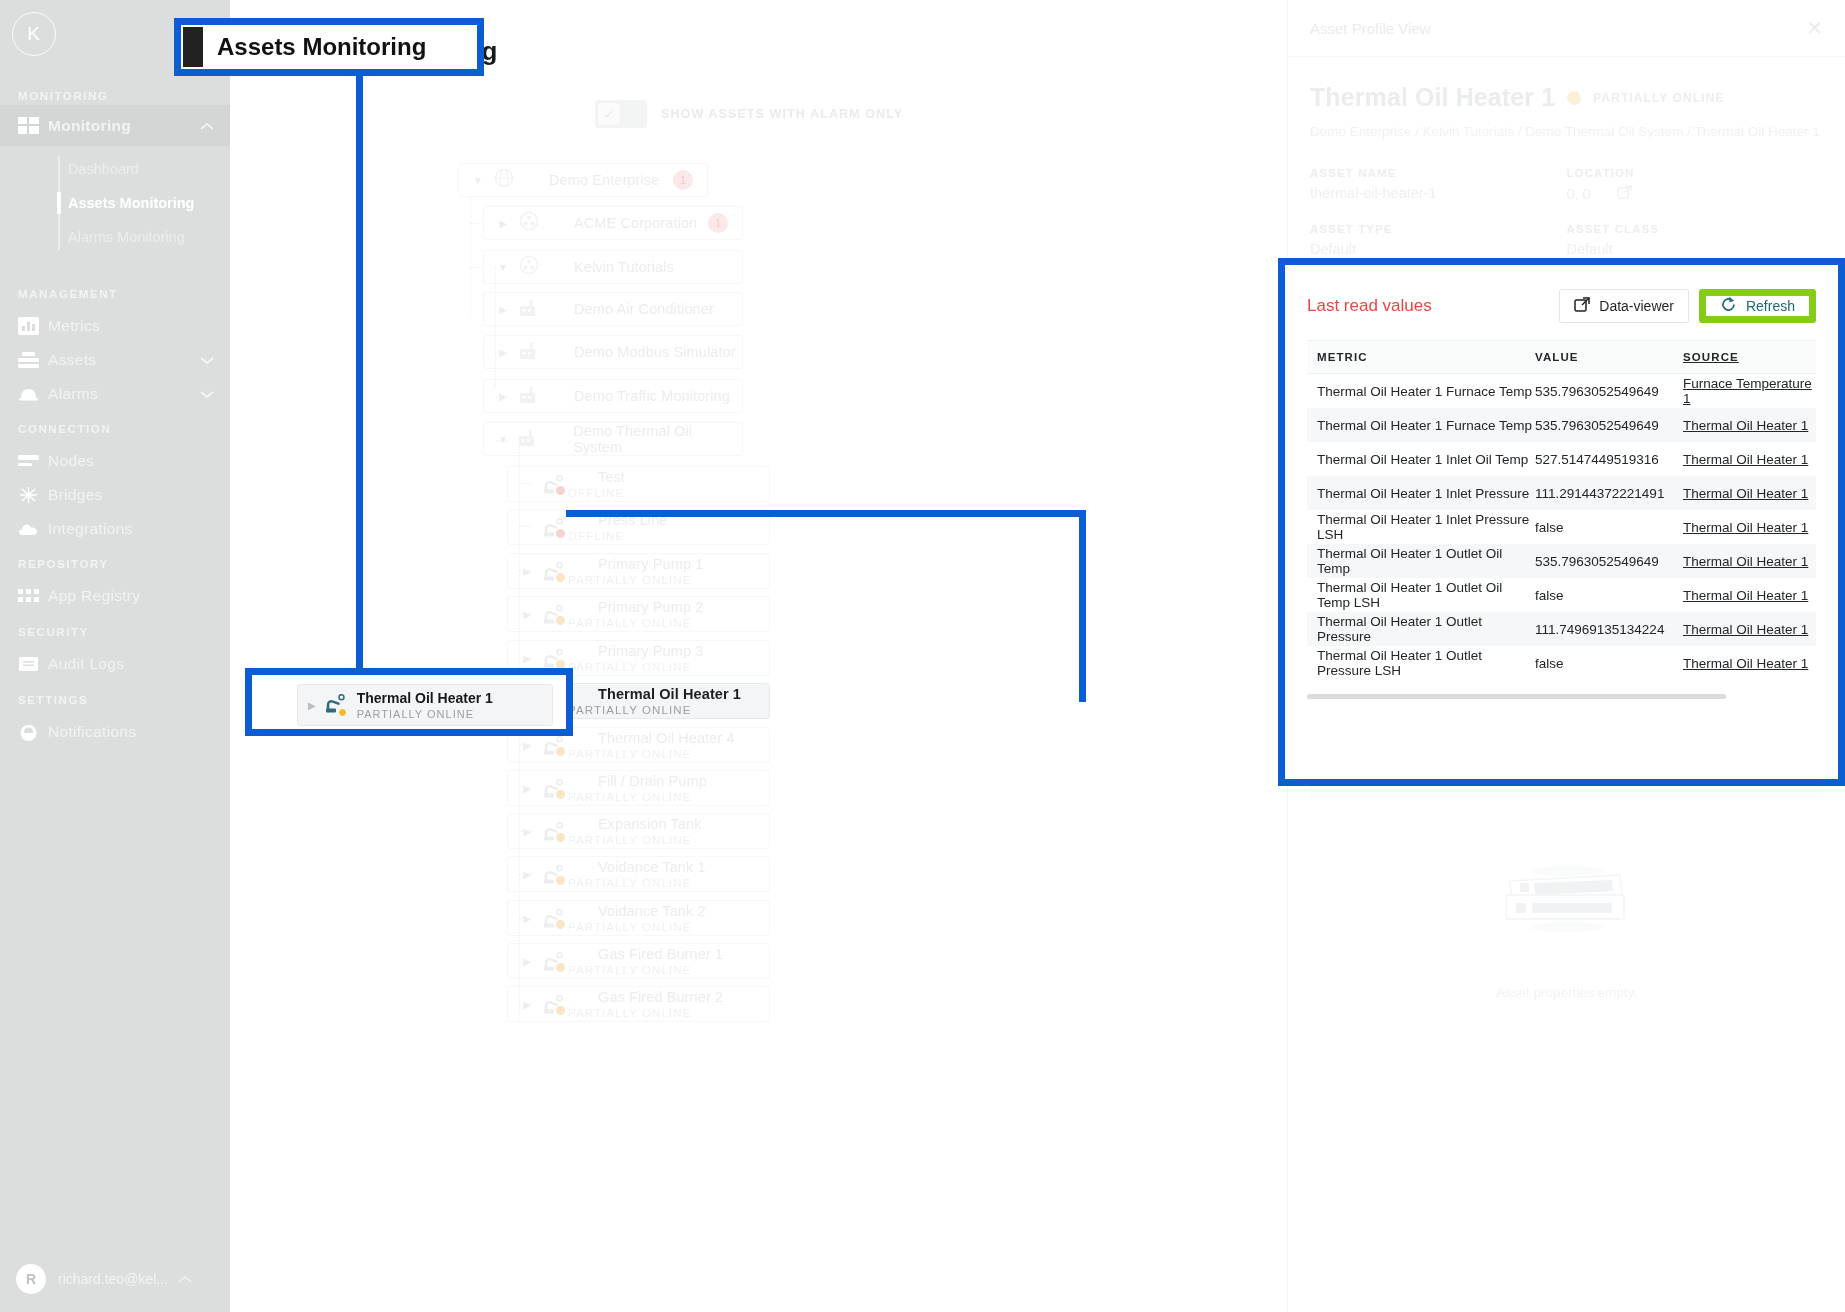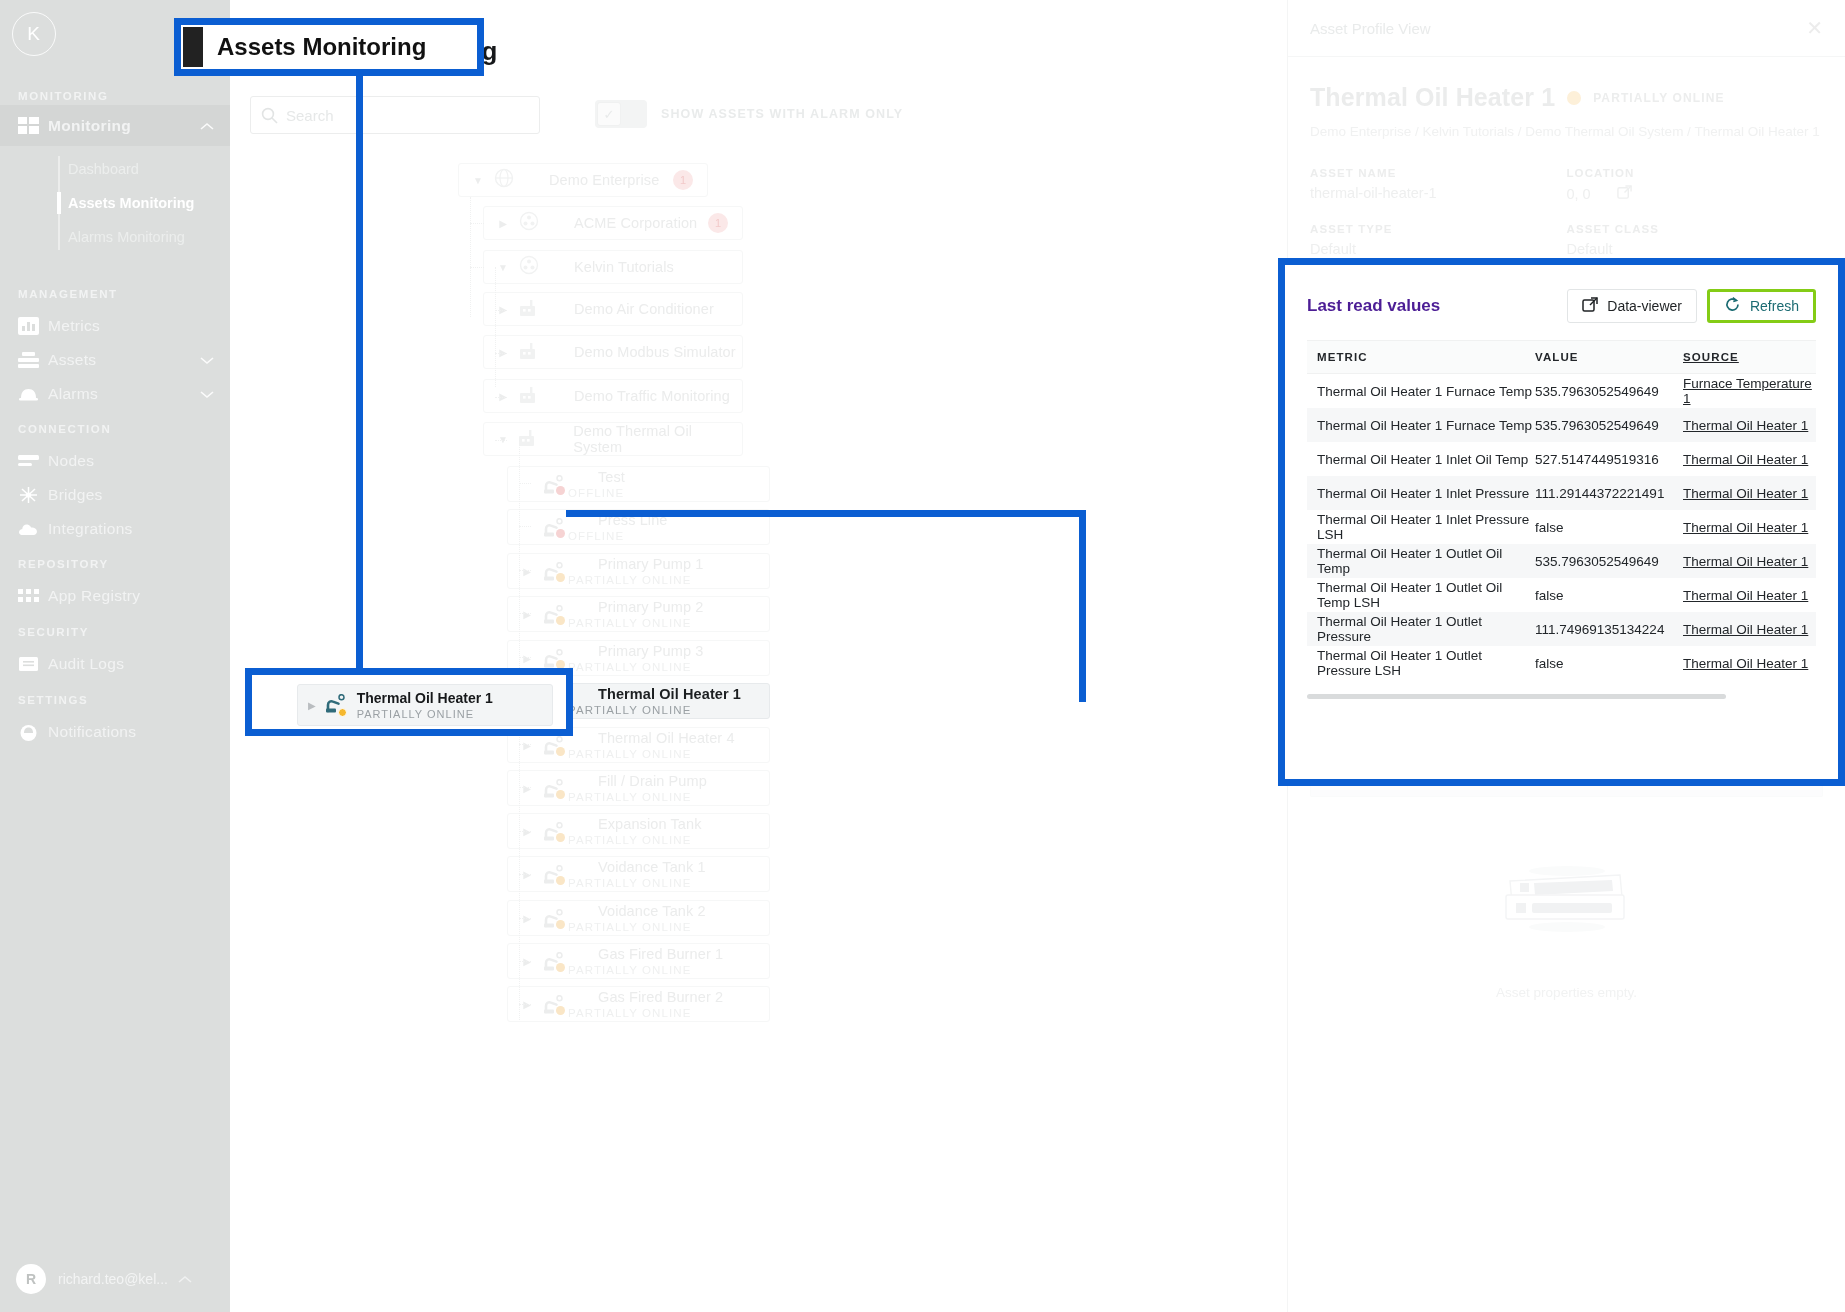--- a/index.html
+++ b/index.html
@@ -173,28 +173,28 @@
   .rp-crumbs { margin-top: 12px; font-size: 13.5px; color: #f0f1f1; }
 
   .rp-grid { margin-top: 28px; display: grid; grid-template-columns: 1fr 1fr; row-gap: 20px; }
   .rp-lbl { font-size: 11.5px; letter-spacing: 1.1px; font-weight: 700; color: #eceded; }
   .rp-val { font-size: 14.5px; color: #eeefef; margin-top: 6px; display: flex; align-items: center; gap: 26px; }
 
   .lrv-head {
     display: flex; align-items: center; justify-content: space-between;
     margin-top: 24px;
   }
-  .lrv-title { font-size: 17px; font-weight: 700; color: #4c1d95; }
+  .lrv-title { font-size: 17px; font-weight: 400; color: #ef4444; }
   .lrv-btns { display: flex; gap: 10px; }
   .btn {
     height: 34px; padding: 0 14px; border-radius: 3px; display: flex; align-items: center;
     gap: 9px; font-size: 14px; background: #fff;
   }
   .btn.outline-grey { border: 1px solid #e2e5e6; color: #1f2224; }
-  .btn.outline-teal { border: 3px solid #84cc16; color: #1b6b72; justify-content: space-between; }
+  .btn.outline-teal { border: 7px solid #84cc16; color: #1b6b72; justify-content: space-between; }
 
   .lrv-table { margin-top: 17px; border-top: 1px solid #f0f1f1; }
   .lrv-th {
     display: flex; background: #fafbfb; height: 33px; align-items: center;
     font-size: 11.5px; letter-spacing: 1.1px; font-weight: 700; color: #23262a;
     border-bottom: 1px solid #f0f1f1;
   }
   .lrv-tr {
     display: flex; height: 34px; align-items: center; font-size: 13.5px; color: #22262a;
   }
@@ -391,29 +391,20 @@
   </div>
 
   <div class="main">
 
     <div class="page-title">
       <span class="title-bar"></span>
       <span>Assets Monitoring</span>
     </div>
 
     <div class="toolbar">
-      <div class="search-box">
-        <span class="s-ico">
-          <svg width="17" height="17" viewBox="0 0 17 17">
-              <circle cx="7" cy="7" r="5.4" stroke="#e2e4e4" stroke-width="1.6" fill="none"></circle>
-              <line x1="11" y1="11" x2="16" y2="16" stroke="#e2e4e4" stroke-width="1.6"></line>
-            </svg>
-        </span>
-        <span class="s-ph">Search</span>
-      </div>
       <div class="alarm-toggle">
         <span class="tgl">
           <span class="knob">✓</span>
         </span>
         <span class="tl">SHOW ASSETS WITH ALARM ONLY</span>
       </div>
     </div>
 
     <div class="dv-btn-top">
       <span>

